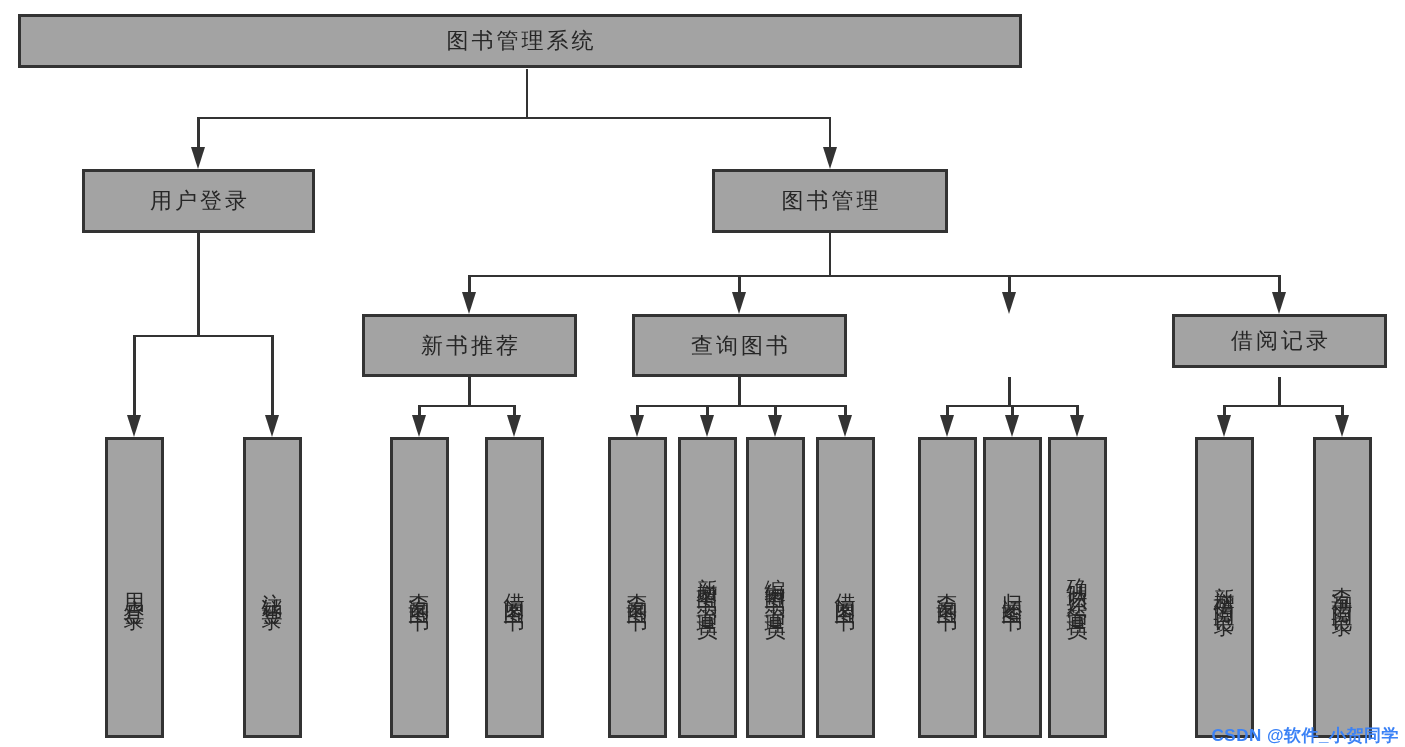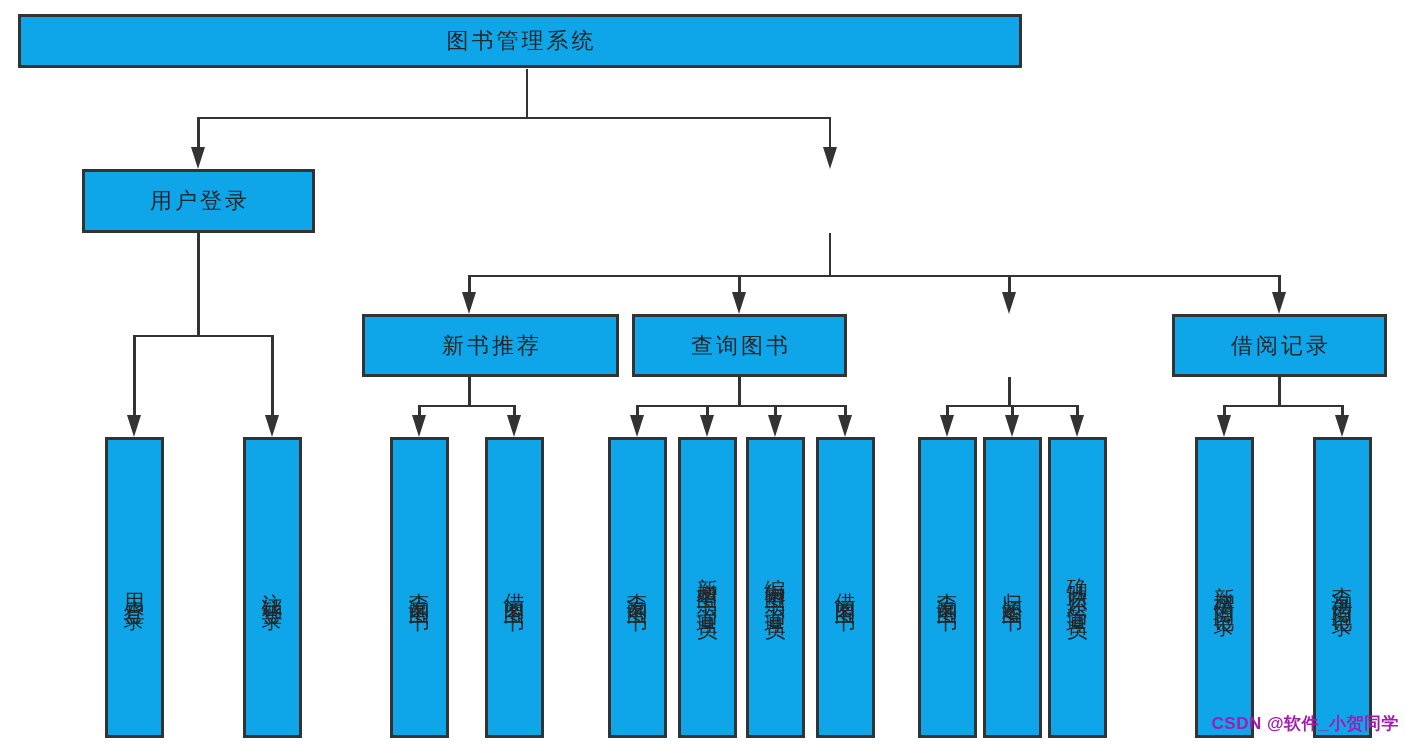--- a/index.html
+++ b/index.html
@@ -1,29 +1,29 @@
 <!DOCTYPE html>
 <html><head>
 <meta charset="utf-8">
 <style>
   html,body{margin:0;padding:0;background:#ffffff;}
   body{width:1405px;height:747px;position:relative;overflow:hidden;
        font-family:"Liberation Sans","DejaVu Sans",sans-serif;}
   #canvas{position:absolute;left:0;top:0;width:1405px;height:747px;background:#ffffff;}
-  .box{position:absolute;box-sizing:border-box;border:3px solid #333333;background:#0ea5e9;
+  .box{position:absolute;box-sizing:border-box;border:3px solid #333333;background:#a3a3a3;
        display:flex;align-items:center;justify-content:center;color:#262626;z-index:2;}
   .hbox span{font-size:22px;letter-spacing:3px;text-indent:3px;white-space:nowrap;color:#262626;}
   .vbox span{writing-mode:vertical-rl;text-orientation:mixed;font-size:21px;letter-spacing:6px;
              line-height:1;color:#262626;}
   .vl{position:absolute;width:2.5px;background:#333333;z-index:1;}
   .hl{position:absolute;height:2.5px;background:#333333;z-index:1;}
   .ah{position:absolute;width:0;height:0;border-left:7.5px solid transparent;
       border-right:7.5px solid transparent;border-top:22px solid #333333;z-index:1;}
-  #watermark{position:absolute;right:6px;bottom:12px;font-size:17px;font-weight:600;
-             color:#a21caf;letter-spacing:0.5px;z-index:5;white-space:nowrap;}
+  #watermark{position:absolute;right:6px;bottom:0;font-size:17px;font-weight:600;
+             color:#3b82f6;letter-spacing:0.5px;z-index:5;white-space:nowrap;}
 </style>
 </head>
 <body>
 
 <div id="canvas">
 
   <div id="connectors">
       <div class="vl" style="left: 525.75px; top: 69px; height: 49px; background: rgb(51, 51, 51);"></div>
       <div class="vl" style="left: 197.25px; top: 118px; height: 34px; background: rgb(51, 51, 51);"></div>
       <div class="vl" style="left: 828.75px; top: 118px; height: 34px; background: rgb(51, 51, 51);"></div>
@@ -78,28 +78,31 @@
       <div class="ah" style="left: 1335px; top: 415px; border-top-color: rgb(51, 51, 51);"></div>
     </div>
 
   <div class="box hbox" style="left:18px;top:14px;width:1004px;height:54px;">
     <span>图书管理系统</span>
   </div>
 
   <div class="box hbox" style="left:82px;top:169px;width:233px;height:64px;">
     <span>用户登录</span>
   </div>
+  <div class="box hbox" style="left:712px;top:169px;width:236px;height:64px;">
+    <span>图书管理</span>
+  </div>
 
-  <div class="box hbox" style="left:362px;top:314px;width:257px;height:63px;">
+  <div class="box hbox" style="left:362px;top:314px;width:215px;height:63px;">
     <span>新书推荐</span>
   </div>
   <div class="box hbox" style="left:632px;top:314px;width:215px;height:63px;">
     <span>查询图书</span>
   </div>
-  <div class="box hbox" style="left:1172px;top:314px;width:215px;height:63px;">
+  <div class="box hbox" style="left:1172px;top:314px;width:215px;height:54px;">
     <span>借阅记录</span>
   </div>
 
   <div class="box vbox" style="left:105px;top:437px;width:59px;height:301px;">
     <span>用户登录</span>
   </div>
   <div class="box vbox" style="left:243px;top:437px;width:59px;height:301px;">
     <span>注销登录</span>
   </div>
 

